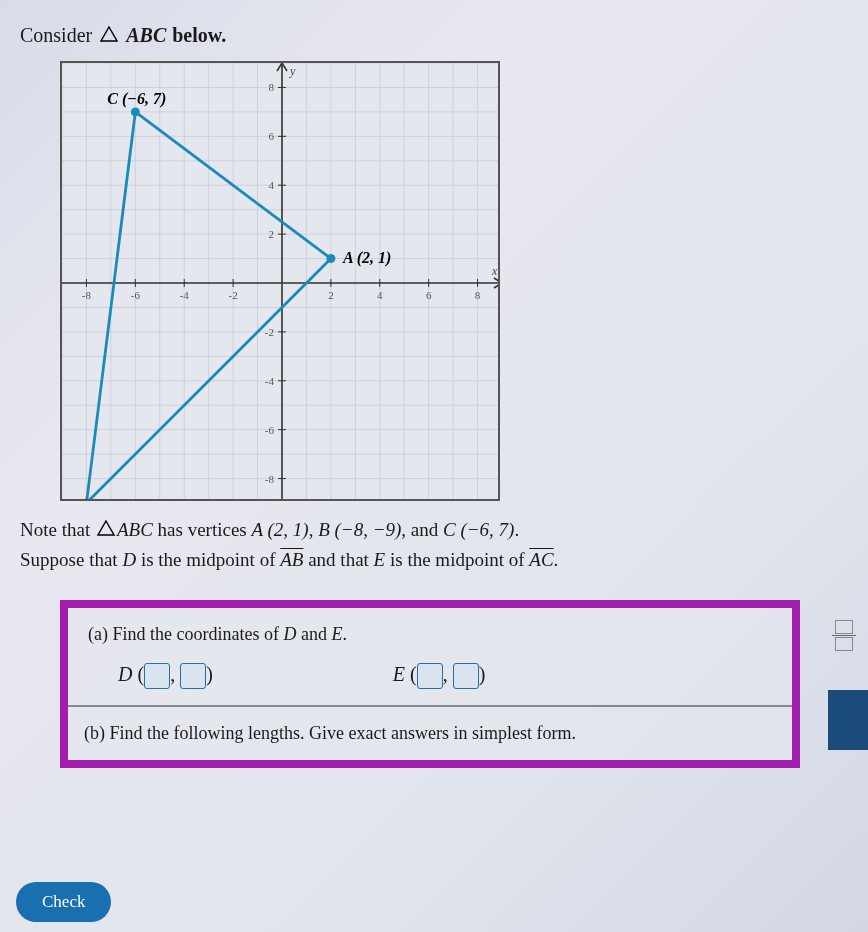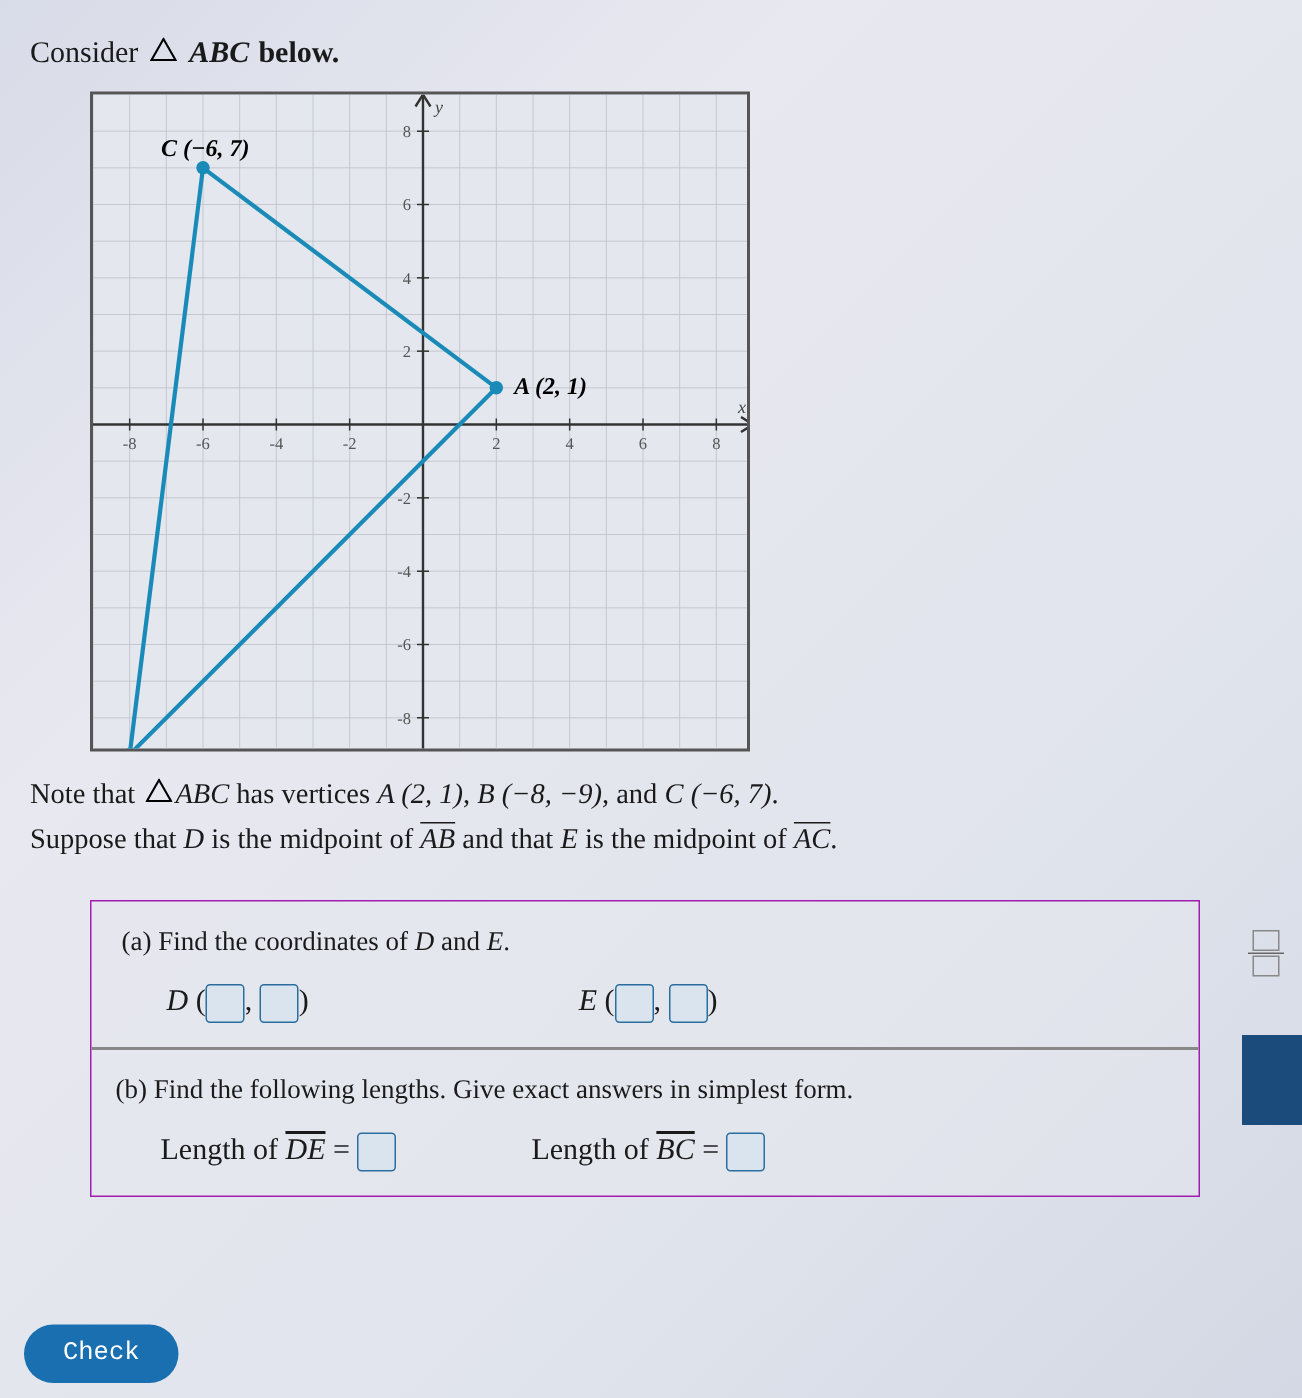--- a/index.html
+++ b/index.html
@@ -35,21 +35,21 @@
   }
   .note-block {
     font-size: 19px;
     line-height: 1.6;
     margin-top: 14px;
   }
   .overline { text-decoration: overline; font-style: italic; }
   .answer-frame {
     margin: 24px 0 0 40px;
     width: 740px;
-    border: 1px solid #a21caf;
+    border: 8px solid #a21caf;
     background: rgba(230,232,238,0.5);
   }
   .answer-frame .sect {
     padding: 16px 20px;
   }
   .answer-frame .sect + .sect {
     border-top: 2px solid #888;
     padding-left: 16px;
   }
   .coord-row {
@@ -80,21 +80,21 @@
   .check-btn {
     position: absolute;
     left: 16px;
     bottom: 10px;
     background: #1a6fb0;
     color: #fff;
     border: none;
     border-radius: 22px;
     padding: 10px 26px;
     font-size: 17px;
-    font-family: Liberation Mono, monospace;
+    font-family: Liberation Serif, serif;
     cursor: pointer;
   }
   .side-frac {
     position: absolute;
     right: 6px;
     top: 620px;
     width: 36px;
     height: 60px;
     text-align: center;
     font-size: 14px;
@@ -256,34 +256,20 @@
       </span>
       <span>
         <span class="italic">E</span>
         (<span class="input-box"></span>,
          <span class="input-box"></span>)
       </span>
     </div>
   </div>
   <div class="sect">
     <div style="font-size:18px;">(b) Find the following lengths. Give exact answers in simplest form.</div>
-    <div class="len-row">
-      <span>
-        <span>Length of</span>
-        <span class="italic overline">DE</span>
-        <span>=</span>
-        <span class="input-box"></span>
-      </span>
-      <span>
-        <span>Length of</span>
-        <span class="italic overline">BC</span>
-        <span>=</span>
-        <span class="input-box"></span>
-      </span>
-    </div>
   </div>
 </div>
 
 <div class="side-frac">
   <div style="border:1px solid #888;width:18px;height:14px;margin:0 auto;"></div>
   <div class="bar"></div>
   <div style="border:1px solid #888;width:18px;height:14px;margin:0 auto;"></div>
 </div>
 <div class="side-color"></div>
 

